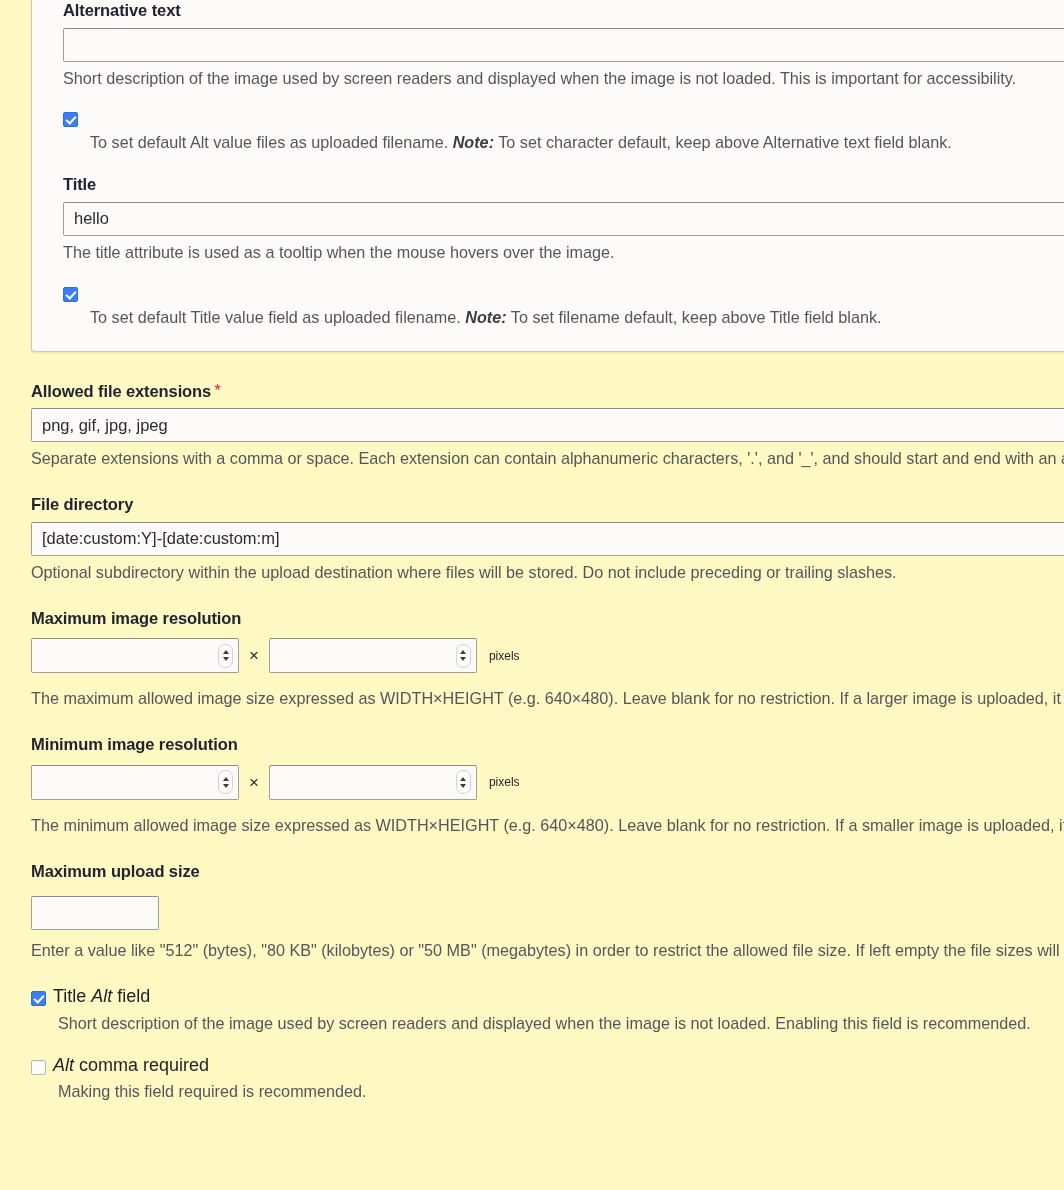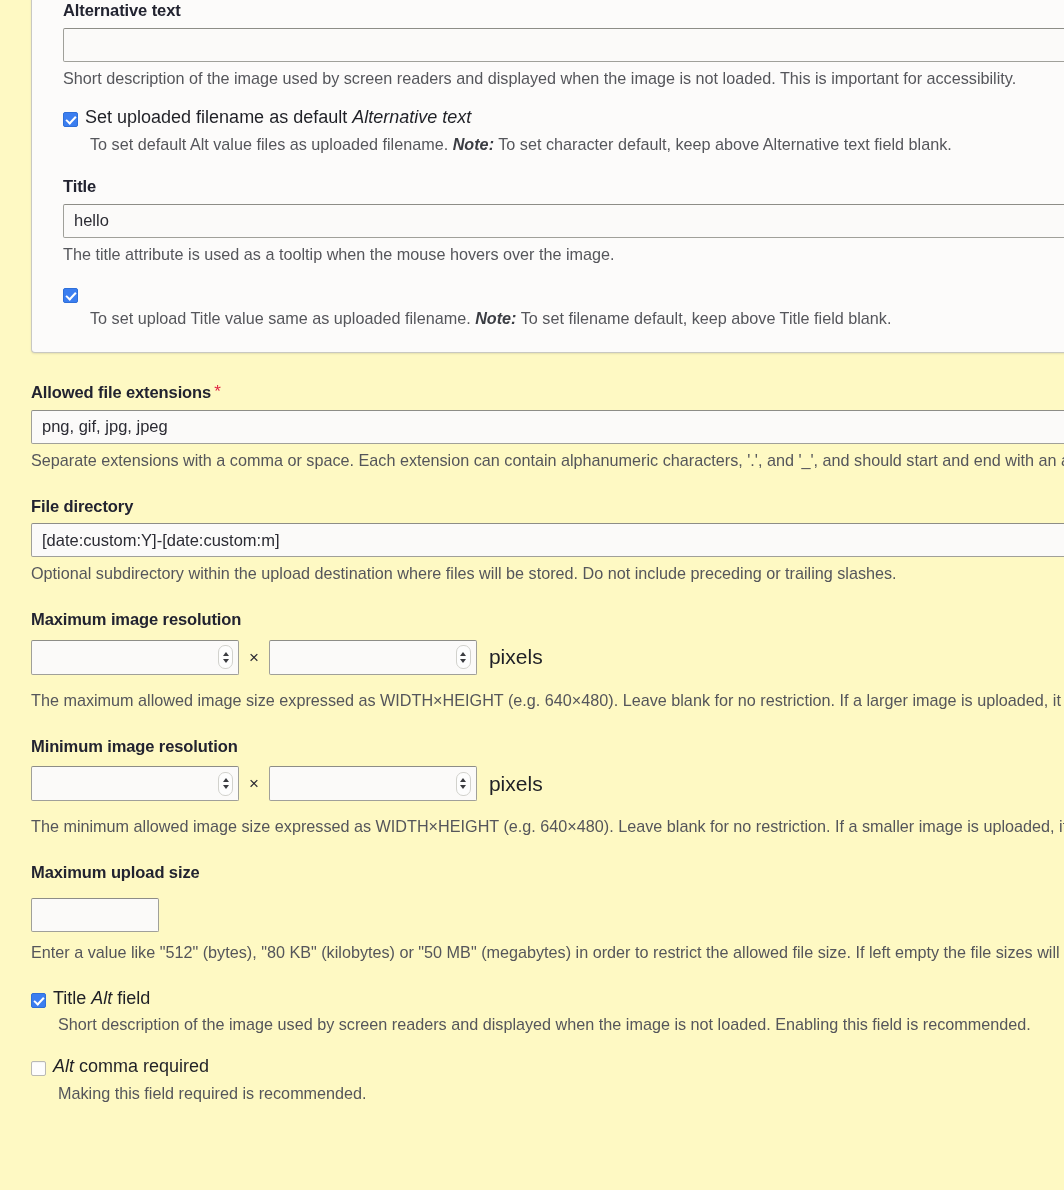--- a/index.html
+++ b/index.html
@@ -203,21 +203,21 @@
   .spinner .down { border-top: 4px solid #3a3b40; }
 
   .times-sign {
     margin: 0 10px;
     font-size: 17px;
     color: #2b2b33;
     line-height: 1;
   }
   .pixels-label {
     margin-left: 12px;
-    font-size: 21px;
+    font-size: 12px;
     color: #1f2026;
   }
 
   input.size-input {
     box-sizing: border-box;
     width: 128px;
     height: 34px;
     padding: 4px 10px;
     margin-top: 8px;
     font-family: "Liberation Sans", "DejaVu Sans", sans-serif;
@@ -243,36 +243,35 @@
 
       <div class="form-item">
         <label class="field-label">Alternative text</label>
         <input class="text-input input-w-530" type="text" value="" style="">
         <div class="description">Short description of the image used by screen readers and displayed when the image is not loaded. This is important for accessibility.</div>
       </div>
 
       <div>
         <div class="checkbox-row">
           <span class="cb checked"></span>
-          <span class="cb-label"><span>Set uploaded filename as default </span><em>Alternative text</em></span>
         </div>
         <div class="sub-description"><span>To set default Alt value files as uploaded filename. </span><b>Note:</b><span> To set character default, keep above Alternative text field blank.</span></div>
       </div>
 
       <div class="form-item" style="margin-top:20px;">
         <label class="field-label">Title</label>
         <input class="text-input input-w-530" type="text" value="hello" style="">
         <div class="description">The title attribute is used as a tooltip when the mouse hovers over the image.</div>
       </div>
 
       <div>
         <div class="checkbox-row">
           <span class="cb checked"></span>
         </div>
-        <div class="sub-description"><span>To set upload Title value same as uploaded filename. </span><b>Note:</b><span> To set filename default, keep above Title field blank.</span></div>
+        <div class="sub-description"><span>To set default Title value field as uploaded filename. </span><b>Note:</b><span> To set filename default, keep above Title field blank.</span></div>
       </div>
 
     </div>
 
     <div class="outer-section">
 
       <div class="outer-item">
         <label class="field-label"><span>Allowed file extensions</span><span class="req-marker">*</span></label>
         <input class="text-input input-w-529" type="text" value="png, gif, jpg, jpeg" style="">
         <div class="description">Separate extensions with a comma or space. Each extension can contain alphanumeric characters, '.', and '_', and should start and end with an alphanumeric character.</div>

